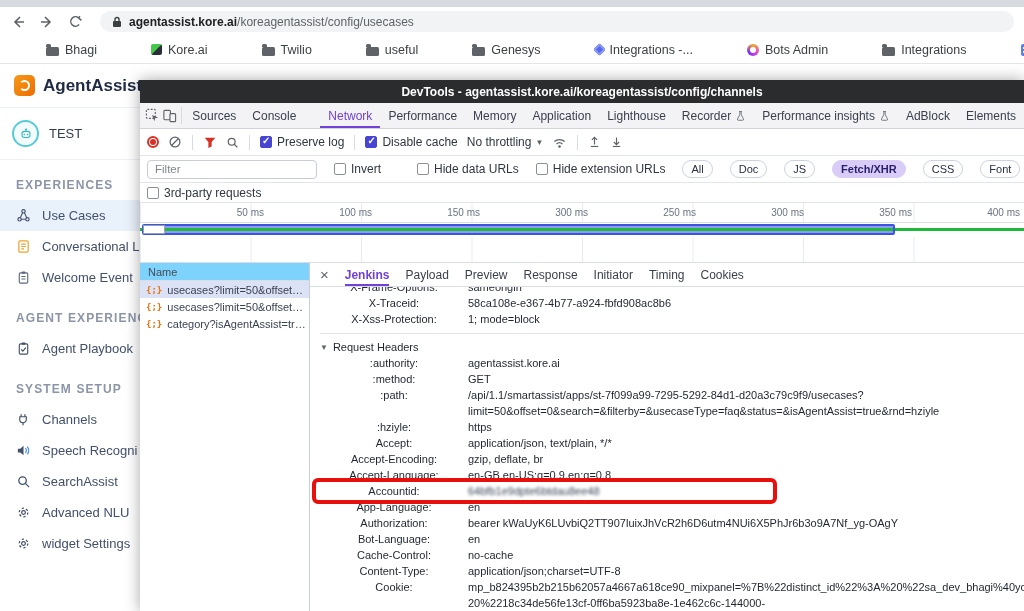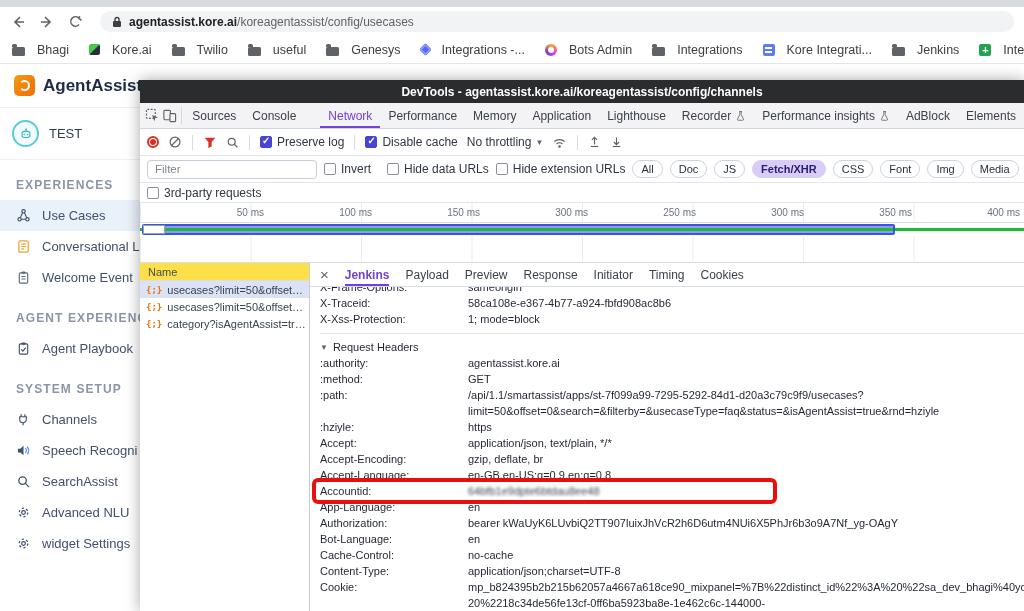--- a/index.html
+++ b/index.html
@@ -8,21 +8,21 @@
   .screen { position:relative; width:1024px; height:611px; background:#fff; }
 
   
   .top-strip { height:7px; background:#d7dade; }
   .nav-bar { height:29px; background:#fff; display:flex; align-items:center; padding:0 10px; gap:13px; }
   .nav-ic { color:#5f6368; display:flex; align-items:center; cursor:pointer; }
   .url-pill { flex:1; height:21px; background:#f1f3f4; border-radius:11px; display:flex; align-items:center; gap:7px; padding:0 12px; font-size:12px; margin-left:4px; }
   .url-domain { color:#202124; font-weight:bold; }
   .url-path { color:#5f6368; }
   .bookmarks-bar { height:28px; background:#fff; border-bottom:1px solid #e4e6ea; display:flex; align-items:center; gap:20px; padding:0 12px; font-size:12.5px; color:#3c4043; white-space:nowrap; overflow:hidden; }
-  .bm { display:flex; align-items:center; gap:12px; cursor:pointer; }
+  .bm { display:flex; align-items:center; gap:6px; cursor:pointer;margin-left:34px; }
   .folder-ic { position:relative; width:13px; height:9px; background:#5f6368; border-radius:1.5px; margin-top:3px; }
   .folder-ic::before { content:''; position:absolute; top:-2.5px; left:0; width:5px; height:3px; background:#5f6368; border-radius:1.5px 1.5px 0 0; }
   .kore-ic { width:11px; height:11px; background:linear-gradient(135deg,#44c94a 0 48%, #2b2e3a 52% 100%); border-radius:2px; }
   .diamond-ic { width:9px; height:9px; background:#5668ee; transform:rotate(45deg); border-radius:2px; box-shadow:inset 0 0 0 2px #8d9bf7; }
   .ring-ic { width:12px; height:12px; border-radius:50%; background:conic-gradient(#f5a623,#e14ad6,#7b2ff7,#f5a623); position:relative; }
   .ring-ic::after { content:''; position:absolute; inset:3px; background:#fff; border-radius:50%; }
   .doc-ic { width:12px; height:12px; background:#5b7bf5; border-radius:2px; position:relative; }
   .doc-ic::after { content:''; position:absolute; left:2.5px; right:2.5px; top:3px; height:2px; background:#fff; box-shadow:0 4px 0 #fff; }
   .plus-ic { width:12px; height:12px; background:#21a351; border-radius:2px; color:#fff; font-size:11px; line-height:12px; text-align:center; font-weight:bold; }
 
@@ -43,21 +43,21 @@
   
   .devtools { position:absolute; left:140px; top:80px; width:884px; bottom:0; background:#fff; box-shadow:0 0 14px rgba(0,0,0,.35); display:flex; flex-direction:column; font-size:12px; }
   .dt-title { height:23px; background:#2b2c2e; color:#fff; font-size:12px; font-weight:bold; display:flex; align-items:center; justify-content:center; flex:0 0 auto; }
   .dt-tabs { height:26px; background:#f3f3f6; border-bottom:1px solid #d0d3dc; display:flex; align-items:stretch; padding-left:4px; flex:0 0 auto; color:#3a3f4b; }
   .dt-tabbtn { width:26px; display:flex; align-items:center; justify-content:center; color:#5f6368; cursor:pointer; }
   .dt-tab { display:flex; align-items:center; gap:4px; padding:0 8px; cursor:pointer; white-space:nowrap; }
   .dt-tab.active { color:#7141d8; box-shadow:inset 0 -2px 0 #7141d8;margin-left:16px; }
   .vsep { width:1px; background:#d8dbe2; margin:4px 3px; }
   .dt-row { display:flex; align-items:center; gap:9px; padding:0 7px; border-bottom:1px solid #e2e5ec; flex:0 0 auto; white-space:nowrap; overflow:hidden; }
   .dt-nettools { height:27px; }
-  .dt-filterrow { height:27px; gap:7px; }
+  .dt-filterrow { height:27px; gap:17px; }
   .dt-3p { height:20px; font-size:11.5px; color:#303642; }
   .tool-ic { display:flex; align-items:center; cursor:pointer; color:#5f6368; }
   .rec { width:12px; height:12px; border-radius:50%; border:2px solid #d93025; display:flex; align-items:center; justify-content:center; }
   .rec::after { content:''; width:6px; height:6px; border-radius:50%; background:#d93025; }
   .cbx { display:inline-flex; align-items:center; gap:5px; color:#303642; cursor:pointer; font-size:12px; }
   .cb { width:12px; height:12px; border:1px solid #8a8f98; border-radius:2px; background:#fff; flex:0 0 auto; position:relative; }
   .cb.on { background:#4845d2; border-color:#4845d2; }
   .cb.on::after { content:'✓'; position:absolute; left:1px; top:-2px; color:#fff; font-size:10px; font-weight:bold; }
   .throttle { display:flex; align-items:center; gap:4px; color:#303642; cursor:pointer; }
   .filter-input { width:200px; height:19px; border:1px solid #c8ccd8; border-radius:4px; padding:0 7px; font-size:11.5px; color:#333; font-family:"Liberation Sans",sans-serif; }
@@ -70,34 +70,34 @@
   .dt-ruler .tick { flex:1; font-size:10px; color:#6b7280; text-align:right; padding:4px 4px 0 0; }
   .dt-overview { height:14px; position:relative; flex:0 0 auto; }
   .ov-green { position:absolute; left:0; right:0; top:5px; height:3px; background:#1fb838; }
   .ov-sel { position:absolute; left:2px; width:753px; top:1px; height:11px; border:2px solid #3b55e0; background:#8e9bf2; border-radius:2px; }
   .ov-sel::after { content:''; position:absolute; left:0; right:0; top:2px; height:3px; background:#1fb838; }
   .ov-handle { position:absolute; left:3px; top:2px; width:22px; height:9px; background:#fff; border:1px solid #98a0b3; z-index:2; }
   .dt-strip { height:26px; border-bottom:1px solid #dadde5; flex:0 0 auto; }
 
   .dt-main { flex:1; display:flex; min-height:0; }
   .req-col { width:170px; border-right:1px solid #c9cdd7; display:flex; flex-direction:column; flex:0 0 auto; }
-  .req-head { height:18px; background:#fde047; border-bottom:1px solid #dadde5; font-size:11px; color:#464c57; display:flex; align-items:center; padding-left:8px; }
+  .req-head { height:18px; background:#7dd3fc; border-bottom:1px solid #dadde5; font-size:11px; color:#464c57; display:flex; align-items:center; padding-left:8px; }
   .req-row { height:17px; display:flex; align-items:center; gap:5px; padding-left:6px; font-size:11px; color:#3b4252; white-space:nowrap; overflow:hidden; cursor:pointer; }
   .req-row.sel { background:#dbe2f5; }
   .brace-ic { color:#e8710a; font-family:"DejaVu Sans Mono",monospace; font-size:9px; font-weight:bold; flex:0 0 auto; }
   .req-label { overflow:hidden; text-overflow:ellipsis; }
 
   .det-col { flex:1; min-width:0; display:flex; flex-direction:column; }
   .det-tabs { height:24px; border-bottom:1px solid #dadde5; display:flex; align-items:center; gap:16px; padding:0 10px; font-size:12px; color:#3a3f4b; flex:0 0 auto; }
   .det-close { font-size:15px; color:#5f6368; cursor:pointer; line-height:1; }
   .det-tab { cursor:pointer; height:100%; display:flex; align-items:center; }
   .det-tab.active { color:#7141d8; box-shadow:inset 0 -2px 0 #7141d8; font-weight:bold; }
   .det-body { flex:1; overflow:hidden; font-size:11px; color:#1f2430; padding-left:10px; position:relative; }
   .hdr-row { display:grid; grid-template-columns:148px 1fr; line-height:16px; align-items:start; }
-  .hdr-name { color:#1f2430; }
+  .hdr-name { color:#1f2430;text-align:center; }
   .hdr-val { color:#1f2430; min-width:0; }
   .val-line { white-space:nowrap; overflow:hidden; }
   .clip-top { height:8px; overflow:hidden; }
   .clip-top .hdr-row { transform:translateY(-8px); color:#5b48d6; }
   .sect-row { border-top:1px solid #e2e5ec; margin-top:6px; padding-top:5px; height:22px; display:flex; align-items:center; gap:5px; color:#1f2430; }
   .sect-arrow { font-size:8px; color:#5f6368; }
   .hdr-row.hl { position:relative; }
   .red-frame { position:absolute; left:-8px; top:-5px; width:465px; height:26px; border:4px solid #e8100c; border-radius:6px; pointer-events:none; }
   .redacted { filter:blur(1.6px); color:#3a4354; }
 </style>

